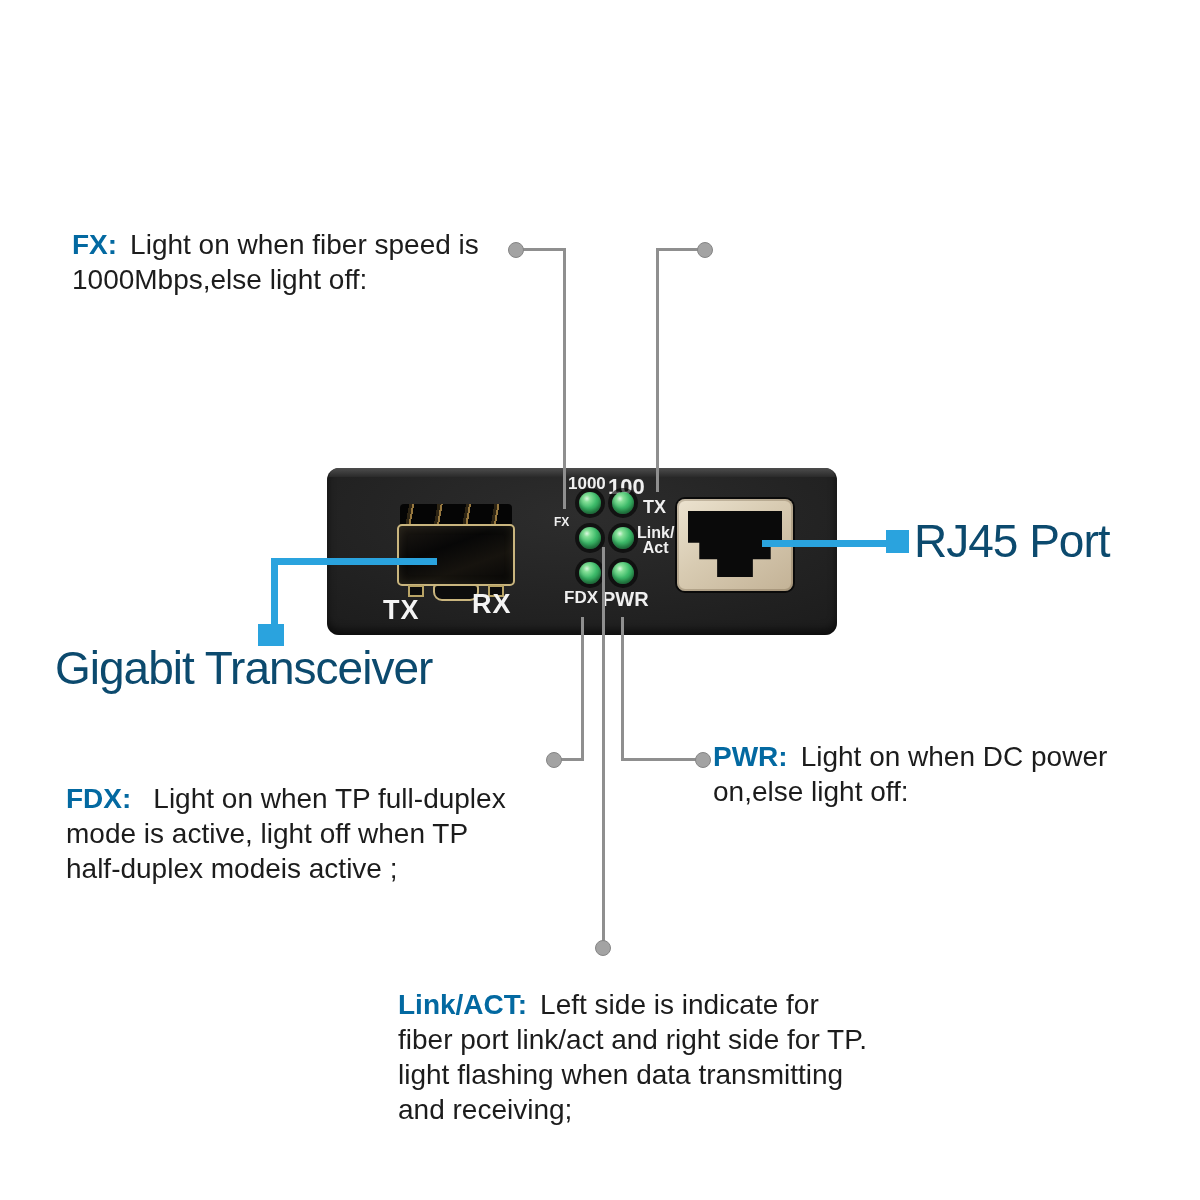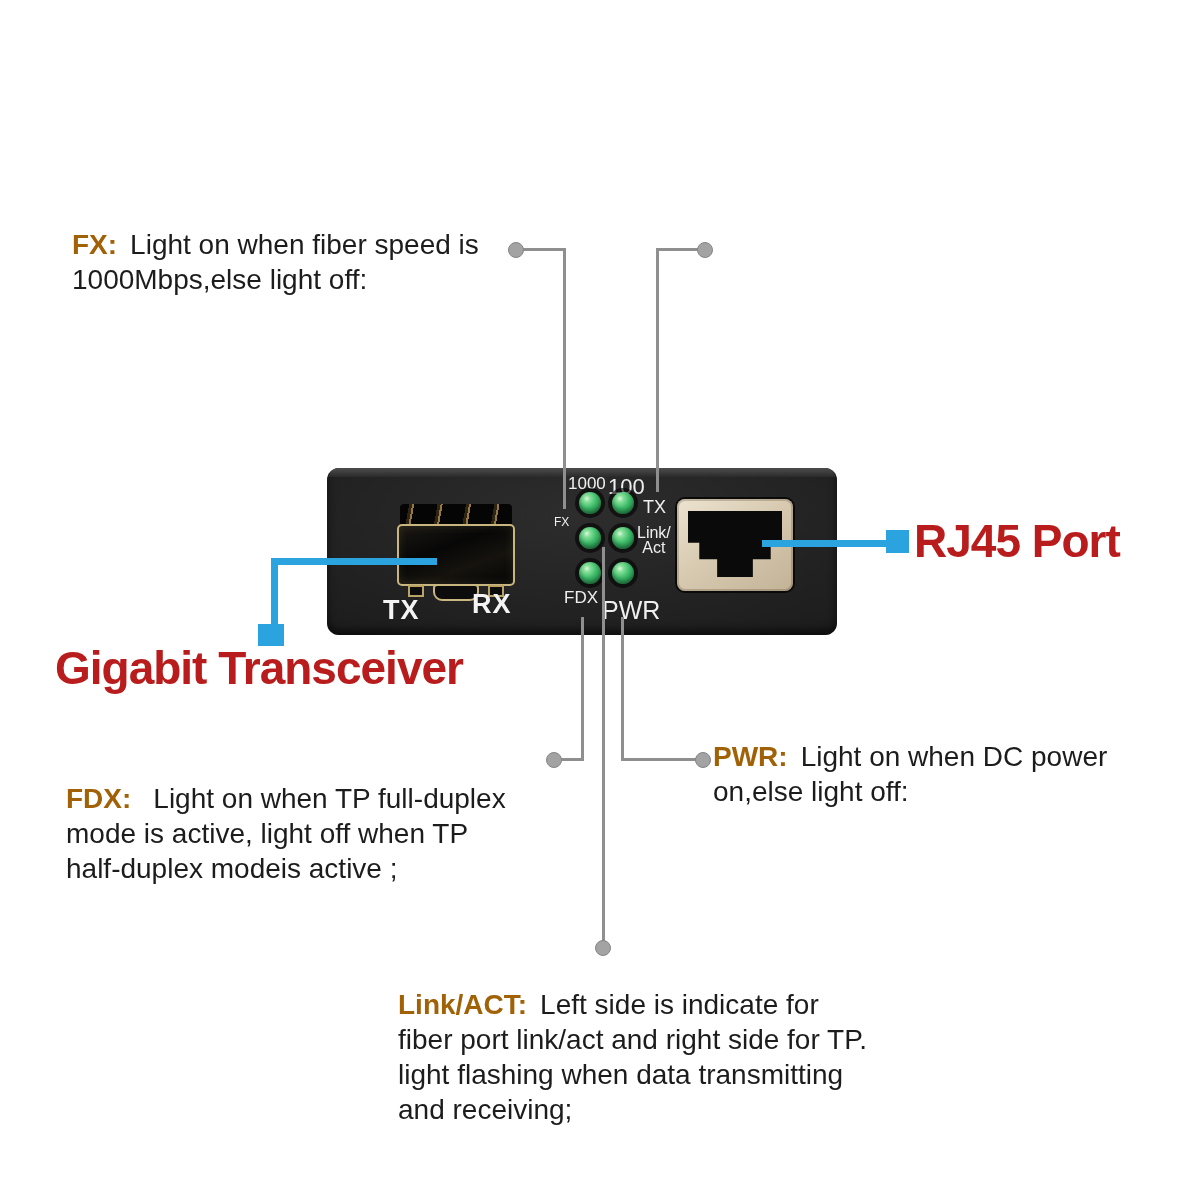--- a/index.html
+++ b/index.html
@@ -1,30 +1,30 @@
 <!DOCTYPE html>
 <html><head>
 <meta charset="utf-8">
 <style>
   html,body{margin:0;padding:0;}
   body{width:1200px;height:1200px;background:#ffffff;font-family:"Liberation Sans",sans-serif;position:relative;overflow:hidden;}
   .stage{position:absolute;left:0;top:0;width:1200px;height:1200px;}
 
   
   .note{position:absolute;font-size:28px;line-height:35px;color:#1c1c1c;white-space:pre-line;}
-  .note .lead{font-weight:bold;color:#a16207;margin-right:13px;}
+  .note .lead{font-weight:bold;color:#0369a1;margin-right:13px;}
   .note.wide-gap .lead{margin-right:22px;}
   .note-fx{left:72px;top:227px;width:520px;}
   .note-tx{left:713px;top:227px;width:470px;}
   .note-fdx{left:66px;top:737px;width:545px;margin-top:44px;}
   .note-pwr{left:713px;top:739px;width:470px;}
   .note-linkact{left:398px;top:987px;width:570px;}
 
   
-  .big-label{position:absolute;font-weight:bold;color:#b91c1c;letter-spacing:-1px;font-size:46px;line-height:52px;}
+  .big-label{position:absolute;font-weight:normal;color:#0c4a6e;letter-spacing:-1px;font-size:46px;line-height:52px;}
   .lbl-gigabit{left:55px;top:642px;}
   .lbl-rj45{left:914px;top:515px;}
 
   
   .cl{position:absolute;background:#8f8f8f;}
   .dot{position:absolute;width:16px;height:16px;border-radius:50%;background:#a3a3a3;border:1px solid #858585;box-sizing:border-box;}
   .fx-h{left:522px;top:248px;width:44px;height:3px;}
   .fx-v{left:563px;top:248px;width:3px;height:261px;}
   .fx-dot{left:508px;top:242px;}
   .tx-h{left:657px;top:248px;width:44px;height:3px;}
@@ -63,28 +63,28 @@
     box-shadow:inset 0 0 10px rgba(201,182,126,.14);}
   .sfp-latch{position:absolute;left:50%;transform:translateX(-50%);bottom:0;width:46px;height:17px;
     border:2px solid #c9b57e;border-radius:4px 4px 9px 9px;background:#0c0c0c;box-sizing:border-box;}
   .sfp-foot{position:absolute;bottom:4px;width:16px;height:12px;border:2px solid #b9a univers66;
     border:2px solid #b9a466;background:#0b0b0b;box-sizing:border-box;}
   .sfp-foot.left{left:12px;} .sfp-foot.right{right:12px;}
   .sfp-txt{position:absolute;color:#f4f4f4;font-weight:bold;font-size:27px;letter-spacing:1px;}
   .sfp-txt.tx{left:56px;top:127px;} .sfp-txt.rx{left:145px;top:121px;}
 
   
-  .panel-txt{position:absolute;color:#efefef;font-weight:normal;}
+  .panel-txt{position:absolute;color:#efefef;font-weight:bold;}
   .t-1000{left:241px;top:6px;font-size:17px;}
   .t-100{left:281px;top:6px;font-size:22px;}
   .t-fx{left:227px;top:47px;font-size:12px;}
   .t-tx{left:316px;top:29px;font-size:18px;}
   .t-la{left:310px;top:57px;font-size:16px;line-height:15px;white-space:pre-line;text-align:center;}
   .t-fdx{left:237px;top:120px;font-size:17px;text-align:center;}
-  .t-pwr{left:275px;top:128px;font-size:25px;}
+  .t-pwr{left:275px;top:120px;font-size:20px;}
   .led{position:absolute;width:22px;height:22px;border-radius:50%;
     background:radial-gradient(circle at 36% 30%, #def7e2 0%, #86e098 16%, #3dbb6a 46%, #2a9a52 74%, #1e7c41 100%);
     box-shadow:0 0 0 4px rgba(5,5,5,.65), inset 0 -3px 4px rgba(0,0,0,.35);}
   .led-1000{left:252px;top:24px;} .led-100{left:285px;top:24px;}
   .led-fx{left:252px;top:59px;} .led-la{left:285px;top:59px;}
   .led-fdx{left:252px;top:94px;} .led-pwr{left:285px;top:94px;}
 
   
   .rj45{position:absolute;left:350px;top:31px;width:116px;height:92px;border-radius:8px;
     background:linear-gradient(145deg,#ece3d0 0%,#d8cbb2 45%,#c3b296 100%);

